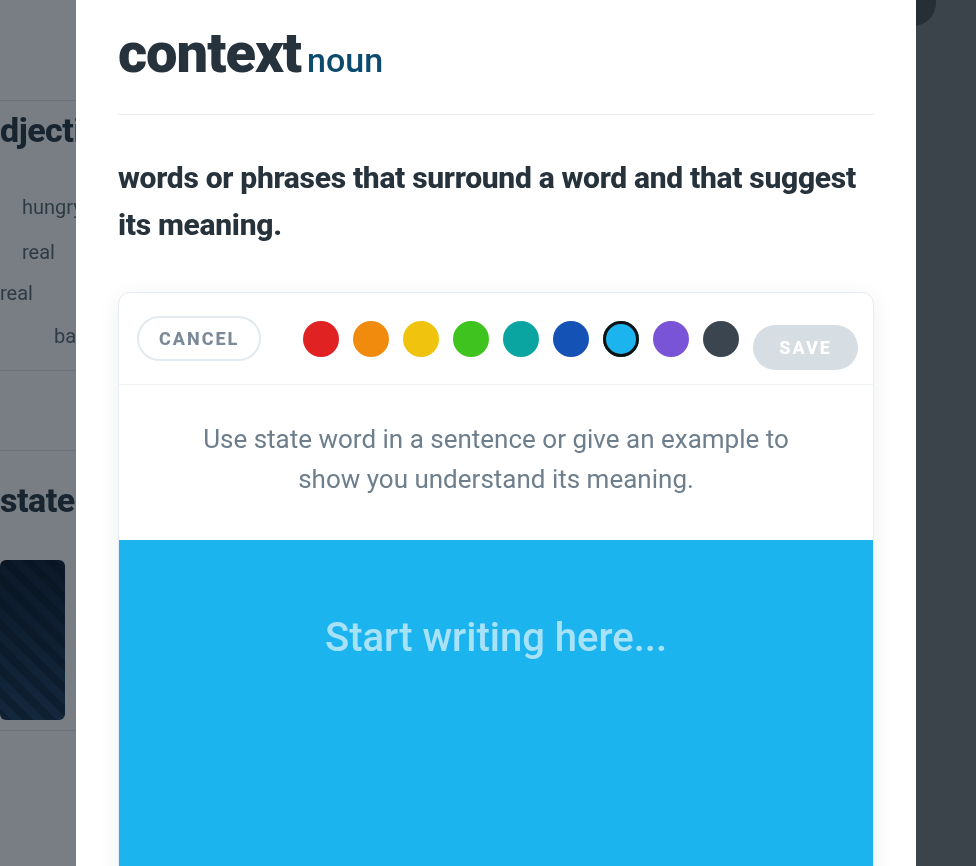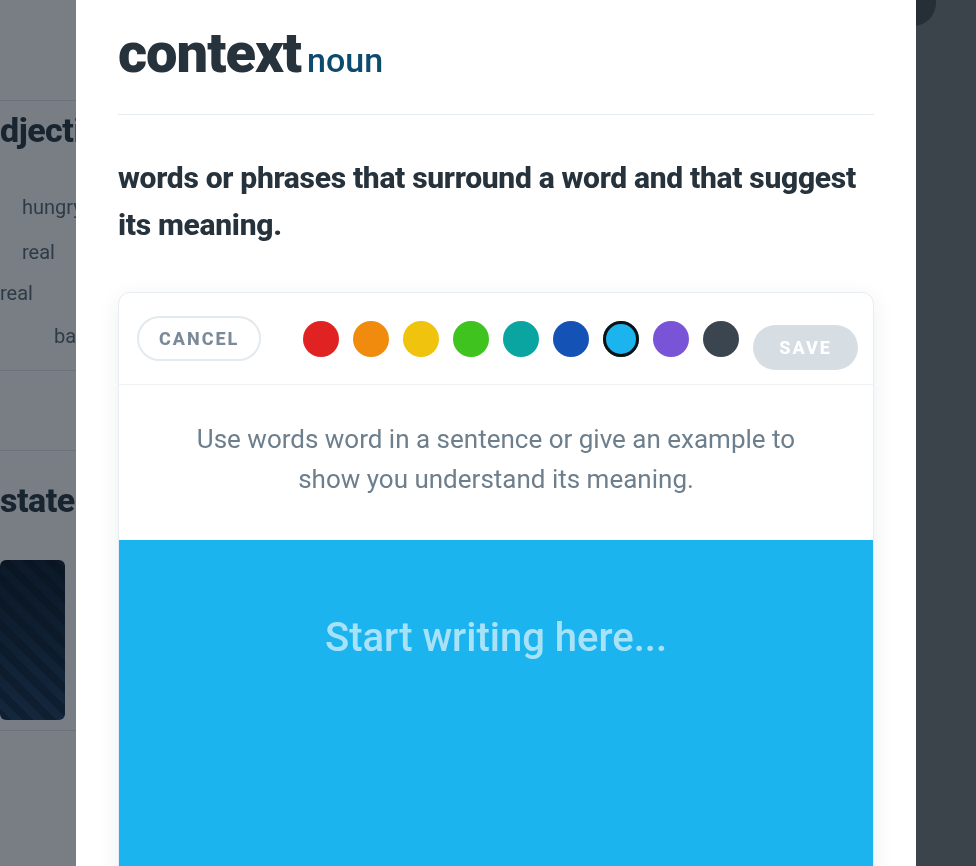--- a/index.html
+++ b/index.html
@@ -102,17 +102,17 @@
           <div class="swatch" style="background: rgb(10, 165, 160);"></div>
           <div class="swatch" style="background: rgb(20, 82, 181);"></div>
           <div class="swatch selected" style="background: rgb(27, 180, 239);"></div>
           <div class="swatch" style="background: rgb(122, 84, 214);"></div>
           <div class="swatch" style="background: rgb(59, 69, 80);"></div>
         </div>
 
       <button class="btn btn-save">SAVE</button>
     </div>
 
-    <p class="prompt">Use words word in a sentence or give an example to show you understand its meaning.</p>
+    <p class="prompt">Use state word in a sentence or give an example to show you understand its meaning.</p>
 
     <textarea class="write-area" id="write-area" placeholder="Start writing here..." style="background: rgb(27, 180, 239);"></textarea>
   </div>
 </div>
 
 </body></html>

